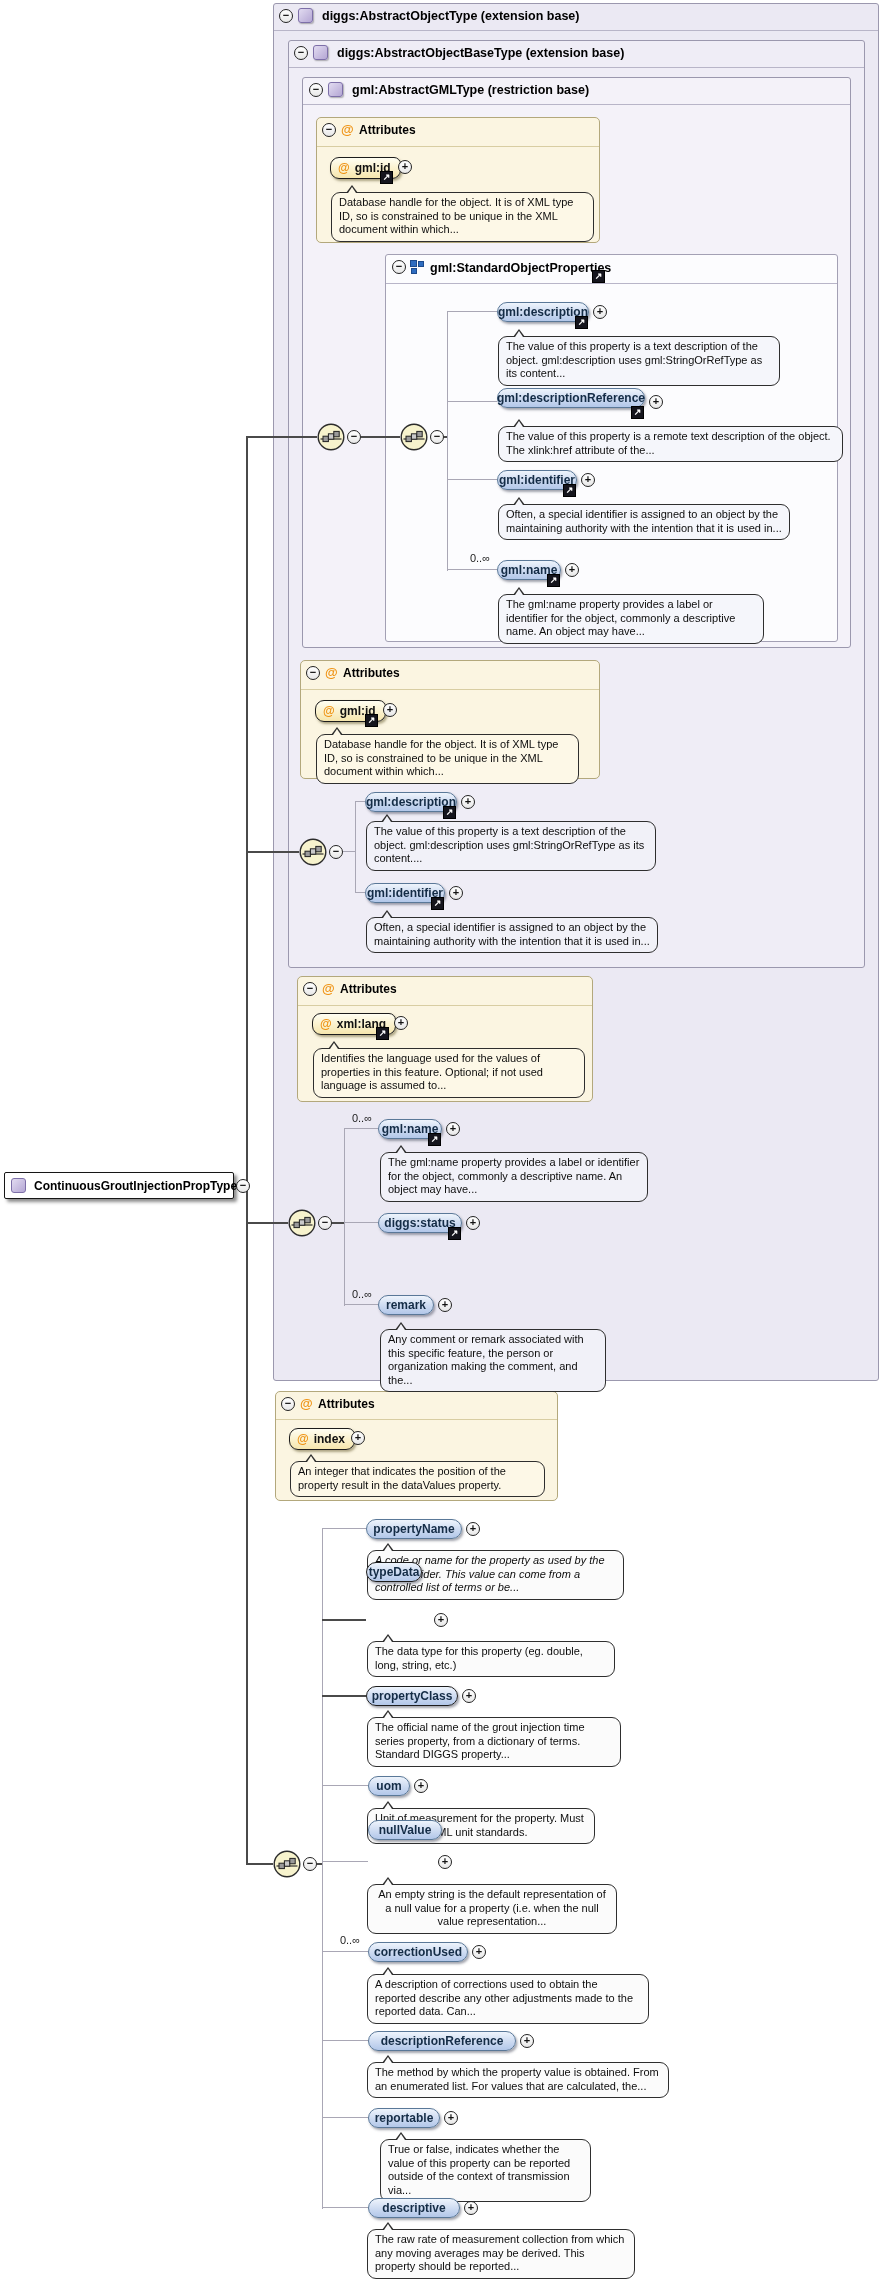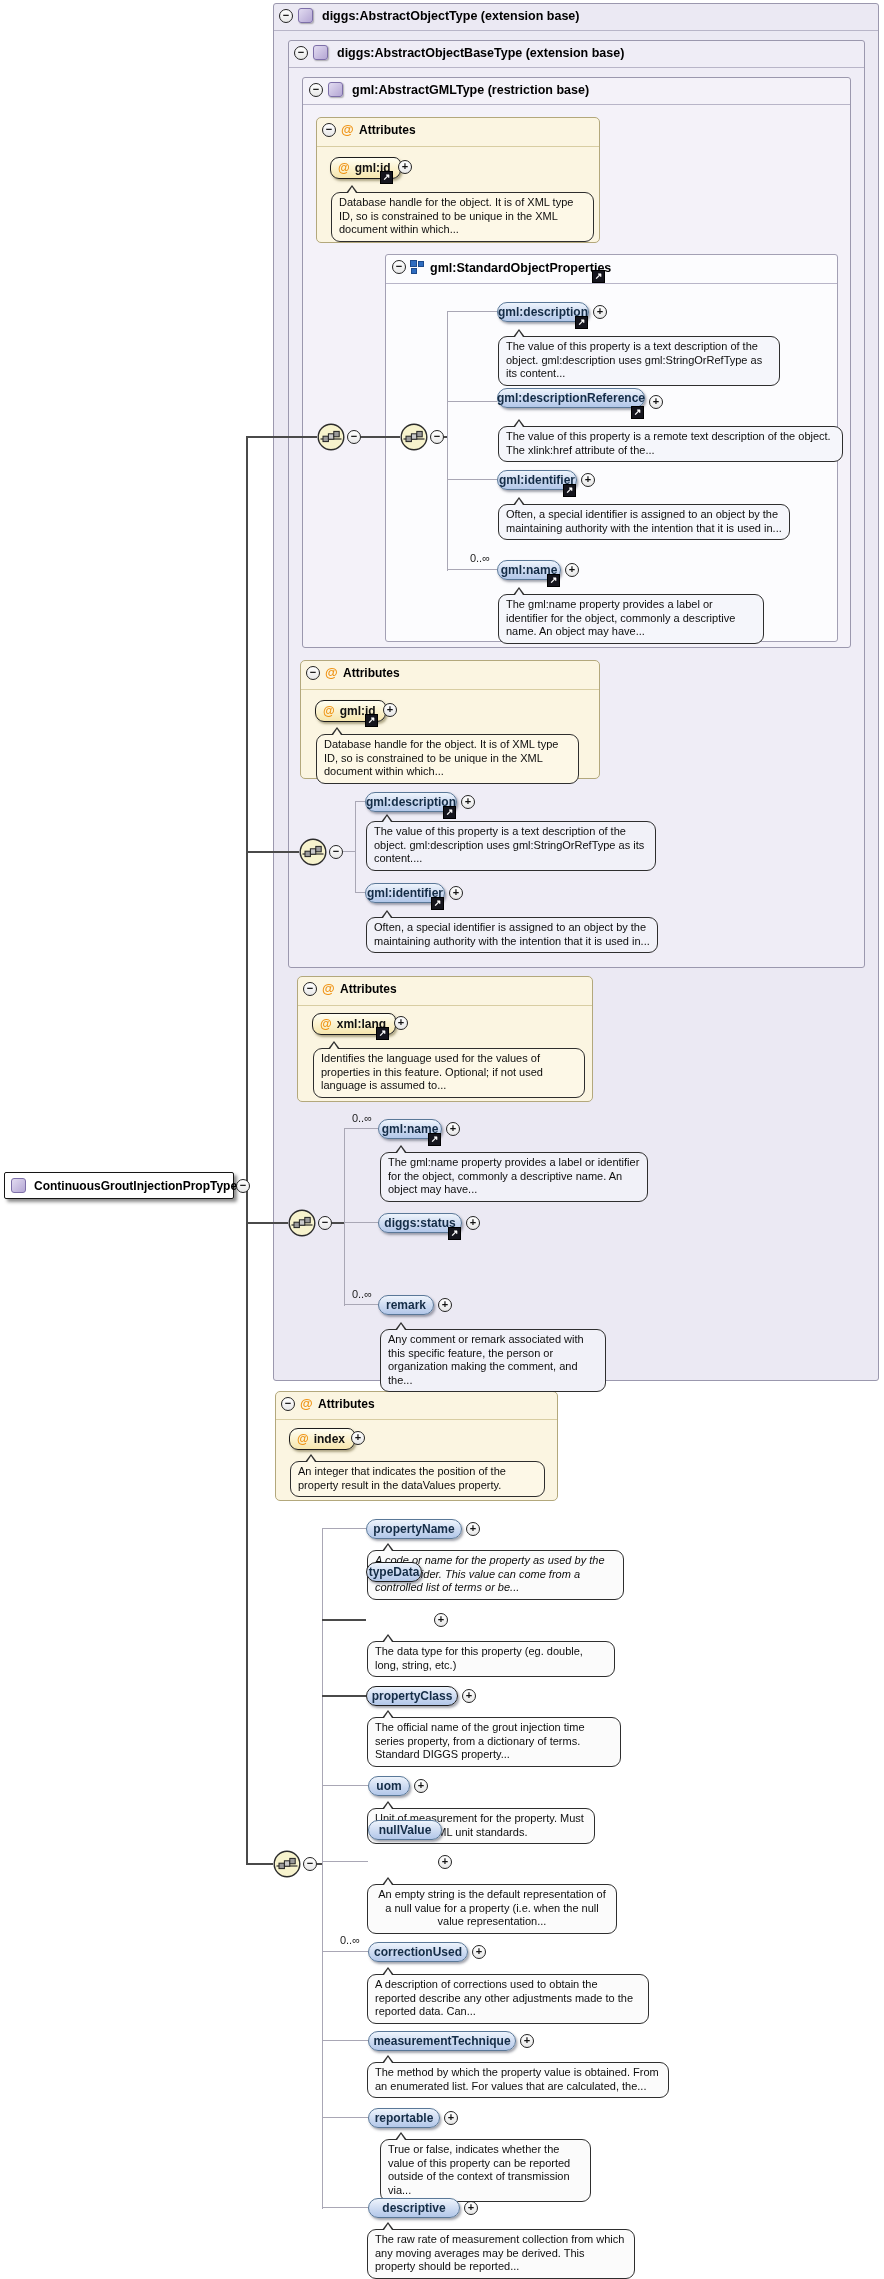--- a/index.html
+++ b/index.html
@@ -335,21 +335,21 @@
   <div class="bubble bub-white" style="left:367px;top:1884px;width:250px;text-align:center;">An empty string is the default representation of a null value for a property (i.e. when the null value representation...</div>
 
   <div class="occurs" style="left:328px;top:1934px;">0..∞</div>
   <div class="pill" style="left:368px;top:1942px;width:100px;">
       <span>correctionUsed</span>
     </div>
   <div class="badge" style="left:472px;top:1945px;">+</div>
   <div class="bubble bub-white" style="left:367px;top:1974px;width:282px;">A description of corrections used to obtain the reported describe any other adjustments made to the reported data. Can...</div>
 
   <div class="pill" style="left:368px;top:2031px;width:148px;">
-      <span>measurementTechnique</span>
+      <span>descriptionReference</span>
     </div>
   <div class="badge" style="left:520px;top:2034px;">+</div>
   <div class="bubble bub-white" style="left:367px;top:2062px;width:302px;">The method by which the property value is obtained. From an enumerated list. For values that are calculated, the...</div>
 
   <div class="pill" style="left:368px;top:2108px;width:72px;">
       <span>reportable</span>
     </div>
   <div class="badge" style="left:444px;top:2111px;">+</div>
   <div class="bubble bub-white" style="left:380px;top:2139px;width:211px;">True or false, indicates whether the value of this property can be reported outside of the context of transmission via...</div>
 

